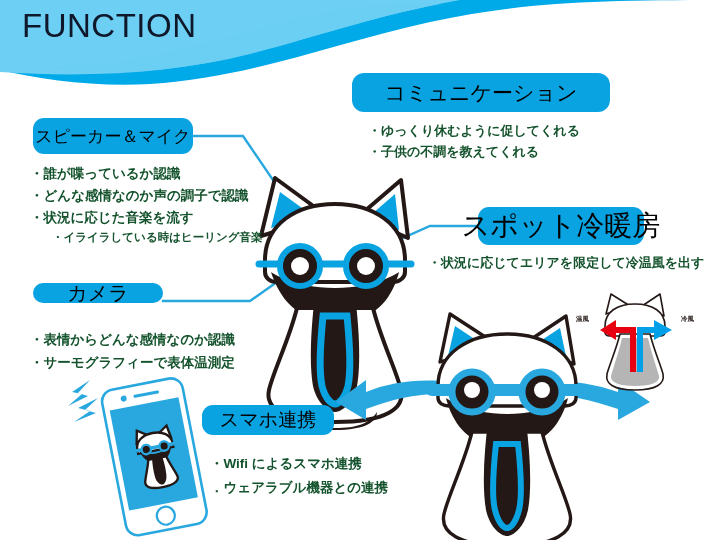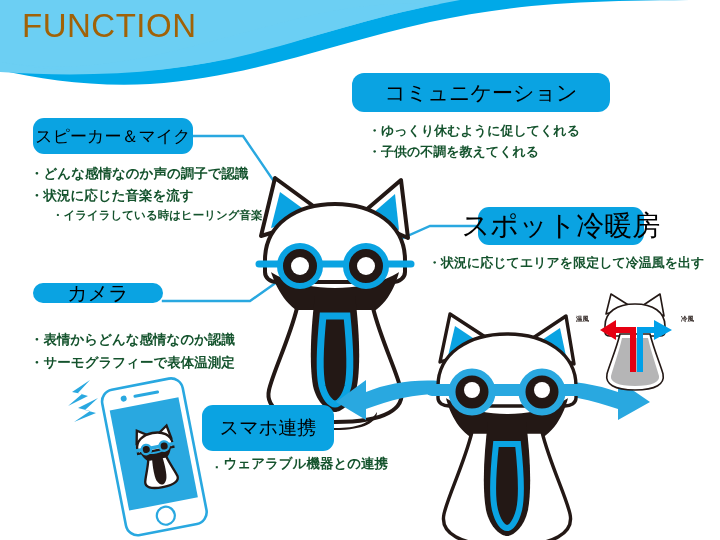--- a/index.html
+++ b/index.html
@@ -8,36 +8,36 @@
     background:#ffffff;
     font-family:"Liberation Sans","DejaVu Sans",sans-serif;
   }
   .stage{position:absolute;inset:0;width:720px;height:540px;}
   .layer{position:absolute;left:0;top:0;width:720px;height:540px;}
   svg.layer{overflow:visible;}
 
   
   .header-title{
     position:absolute;left:22px;top:8px;
-    font-size:33px;color:#a16207;letter-spacing:.5px;
+    font-size:33px;color:#0f172a;letter-spacing:.5px;
     font-weight:400;line-height:1.1;z-index:6;white-space:nowrap;
   }
 
   
   .badge{
     position:absolute;z-index:7;
     background:#0aa3e2;color:#000000;border-radius:13px;
     display:flex;align-items:center;justify-content:center;
     font-weight:normal;white-space:nowrap;box-sizing:border-box;
   }
   .badge.b-speaker{left:33px;top:118px;width:160px;height:36px;font-size:17px;border-radius:11px;}
   .badge.b-camera{left:33px;top:283px;width:130px;height:20px;font-size:20px;border-radius:11px;}
   .badge.b-comm{left:352px;top:73px;width:258px;height:39px;font-size:21px;border-radius:12px;}
   .badge.b-spot{left:478px;top:207px;width:166px;height:38px;font-size:28px;border-radius:11px;}
-  .badge.b-smart{left:202px;top:405px;width:132px;height:46px;font-size:19px;border-radius:11px;}
+  .badge.b-smart{left:202px;top:405px;width:132px;height:30px;font-size:19px;border-radius:11px;}
 
   
   .bullets{position:absolute;z-index:7;color:#14532d;}
   .bullets .li{white-space:nowrap;font-weight:bold;}
   .bl-speaker{left:30px;top:163px;font-size:13.5px;}
   .bl-speaker .li{line-height:22px;}
   .bl-speaker .sub{margin-left:22px;font-size:11.5px;line-height:17px;font-weight:bold;}
   .bl-camera{left:30px;top:328px;font-size:13.5px;}
   .bl-camera .li{line-height:23px;}
   .bl-comm{left:368px;top:120px;font-size:13px;}
@@ -196,36 +196,38 @@
     </g>
   </svg>
 
   <div class="badge b-speaker">スピーカー＆マイク</div>
   <div class="badge b-camera">カメラ</div>
   <div class="badge b-comm">コミュニケーション</div>
   <div class="badge b-spot">スポット冷暖房</div>
   <div class="badge b-smart">スマホ連携</div>
 
   <div class="bullets bl-speaker">
+    <div class="li">・誰が喋っているか認識</div>
     <div class="li">・どんな感情なのか声の調子で認識</div>
     <div class="li">・状況に応じた音楽を流す</div>
     <div class="li sub">・イライラしている時はヒーリング音楽</div>
   </div>
 
   <div class="bullets bl-camera">
     <div class="li">・表情からどんな感情なのか認識</div>
     <div class="li">・サーモグラフィーで表体温測定</div>
   </div>
 
   <div class="bullets bl-comm">
     <div class="li">・ゆっくり休むように促してくれる</div>
     <div class="li">・子供の不調を教えてくれる</div>
   </div>
 
   <div class="bullets bl-spot">
     <div class="li">・状況に応じてエリアを限定して冷温風を出す</div>
   </div>
 
   <div class="bullets bl-smart">
+    <div class="li">・Wifi によるスマホ連携</div>
     <div class="li">．ウェアラブル機器との連携</div>
   </div>
 
 </div>
 
 </body></html>

